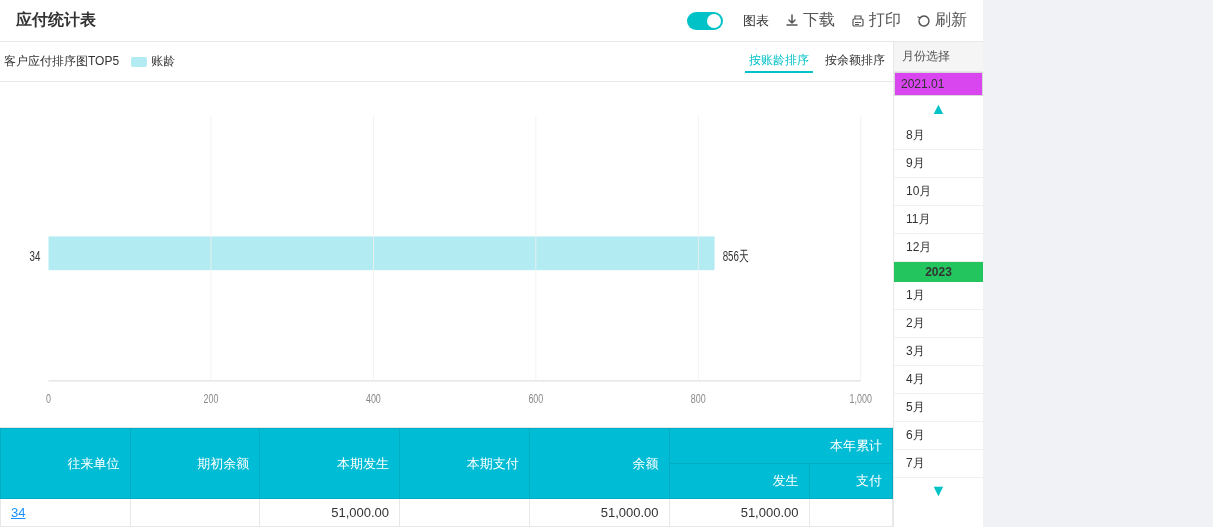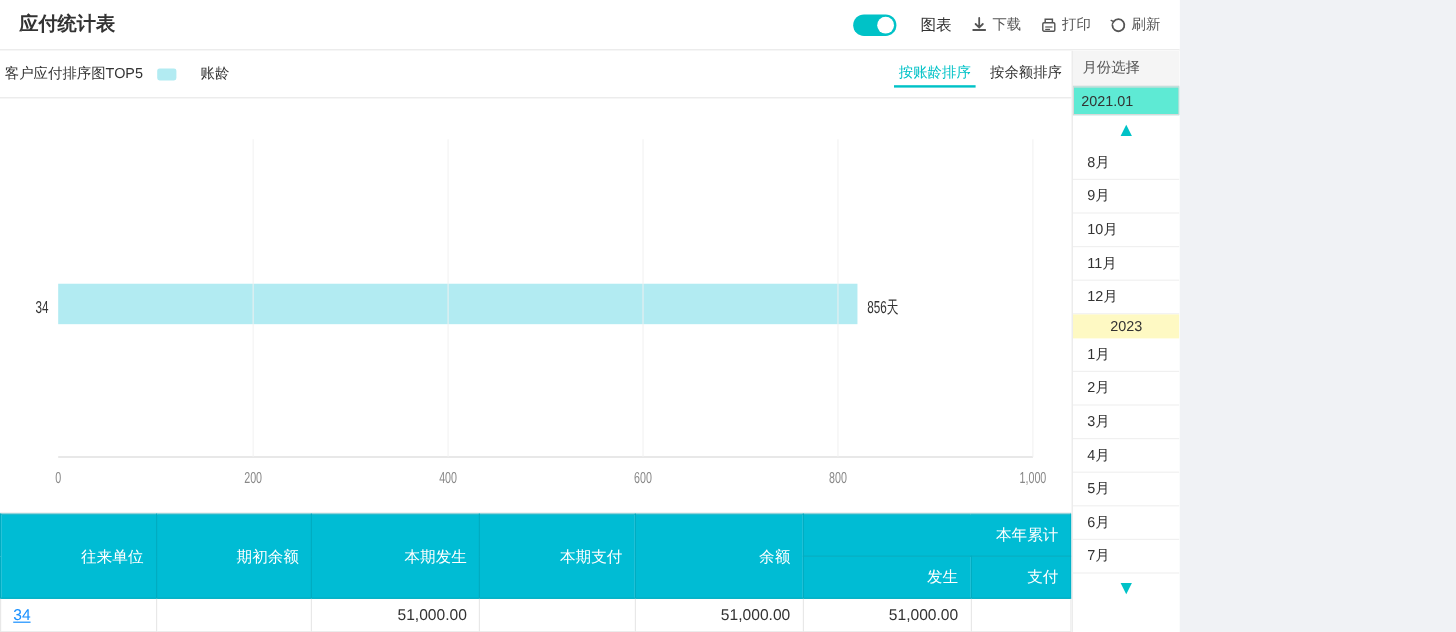--- a/index.html
+++ b/index.html
@@ -7,32 +7,32 @@
 
     .app-container { width: 983px; height: 527px; display: flex; flex-direction: column; background: #fff; }
 
     
     .header { display: flex; align-items: center; justify-content: space-between; padding: 10px 16px; border-bottom: 1px solid #e8e8e8; background: #fff; }
     .header-title { font-size: 16px; font-weight: bold; color: #333; }
     .header-actions { display: flex; align-items: center; gap: 16px; }
     .toggle-wrap { display: flex; align-items: center; gap: 20px; }
     .toggle-switch { width: 36px; height: 18px; background: #00c2c7; border-radius: 9px; position: relative; cursor: pointer; }
     .toggle-switch::after { content: ''; width: 14px; height: 14px; background: #fff; border-radius: 50%; position: absolute; top: 2px; right: 2px; }
-    .action-btn { display: flex; align-items: center; gap: 4px; color: #555; cursor: pointer; font-size: 12px; }
+    .action-btn { display: flex; align-items: center; gap: 4px; color: #555; cursor: pointer; font-size: 16px; }
 
     
     .main-content { display: flex; flex: 1; overflow: hidden; }
 
     
     .chart-area { flex: 1; display: flex; flex-direction: column; overflow: hidden; }
 
     
     .chart-controls { display: flex; align-items: center; justify-content: space-between; padding: 8px 4px; border-bottom: 1px solid #e8e8e8; }
     .chart-legend { display: flex; align-items: center; gap: 12px; font-size: 12px; }
-    .legend-item { display: flex; align-items: center; gap: 20px; }
+    .legend-item { display: flex; align-items: center; gap: 4px; }
     .legend-color { width: 16px; height: 10px; background: #b2ebf2; border-radius: 2px; }
     .sort-btns { display: flex; gap: 8px; }
     .sort-btn { font-size: 12px; color: #333; cursor: pointer; padding: 2px 4px; border-bottom: 2px solid transparent; }
     .sort-btn.active { color: #00c2c7; border-bottom-color: #00c2c7; }
 
     
     .chart-wrapper { flex: 1; padding: 10px 16px; position: relative; min-height: 280px; }
     .chart-svg { width: 100%; height: 100%; }
 
     
@@ -40,24 +40,24 @@
     .data-table { width: 100%; border-collapse: collapse; }
     .data-table th { background: #00bcd4; color: #fff; padding: 8px 10px; text-align: right; font-weight: normal; font-size: 13px; border: 1px solid #00acc1; }
     .data-table td { padding: 6px 10px; text-align: right; border: 1px solid #e8e8e8; font-size: 13px; }
     .data-table td:first-child { text-align: left; }
     .data-table td.amount { color: #333; }
     .link-cell { color: #1890ff; text-decoration: underline; cursor: pointer; }
 
     
     .sidebar { width: 90px; border-left: 1px solid #e8e8e8; background: #fff; display: flex; flex-direction: column; overflow: hidden; }
     .sidebar-header { background: #f5f5f5; padding: 6px 8px; font-size: 12px; color: #555; border-bottom: 1px solid #e8e8e8; }
-    .sidebar-date-input { width: 100%; padding: 4px 6px; font-size: 12px; border: 1px solid #d9d9d9; background: #5eead4; color: #333; }
+    .sidebar-date-input { width: 100%; padding: 4px 6px; font-size: 12px; border: 1px solid #d9d9d9; background: #d946ef; color: #333; }
     .sidebar-nav { display: flex; flex-direction: column; overflow-y: auto; flex: 1; }
     .nav-arrow { text-align: center; padding: 4px; color: #00c2c7; cursor: pointer; font-size: 16px; }
-    .year-label { background: #fef9c3; text-align: center; padding: 3px 0; font-size: 12px; color: #333; font-weight: normal; }
+    .year-label { background: #22c55e; text-align: center; padding: 3px 0; font-size: 12px; color: #333; font-weight: bold; }
     .month-item { padding: 5px 12px; font-size: 12px; color: #333; cursor: pointer; text-align: left; border-bottom: 1px solid #f0f0f0; }
   </style>
 </head>
 <body>
 
 <div class="app-container">
 
   <div class="header">
     <span class="header-title">应付统计表</span>
     <div class="header-actions">

